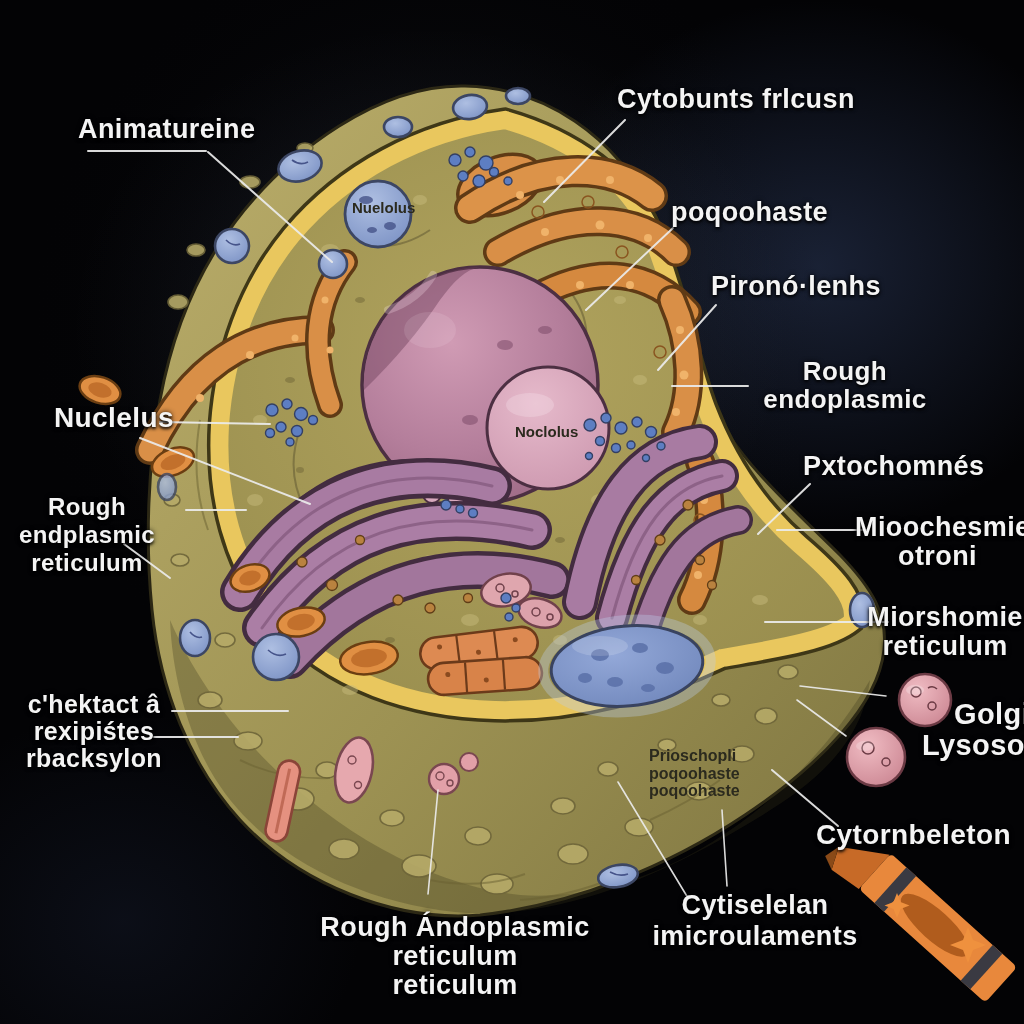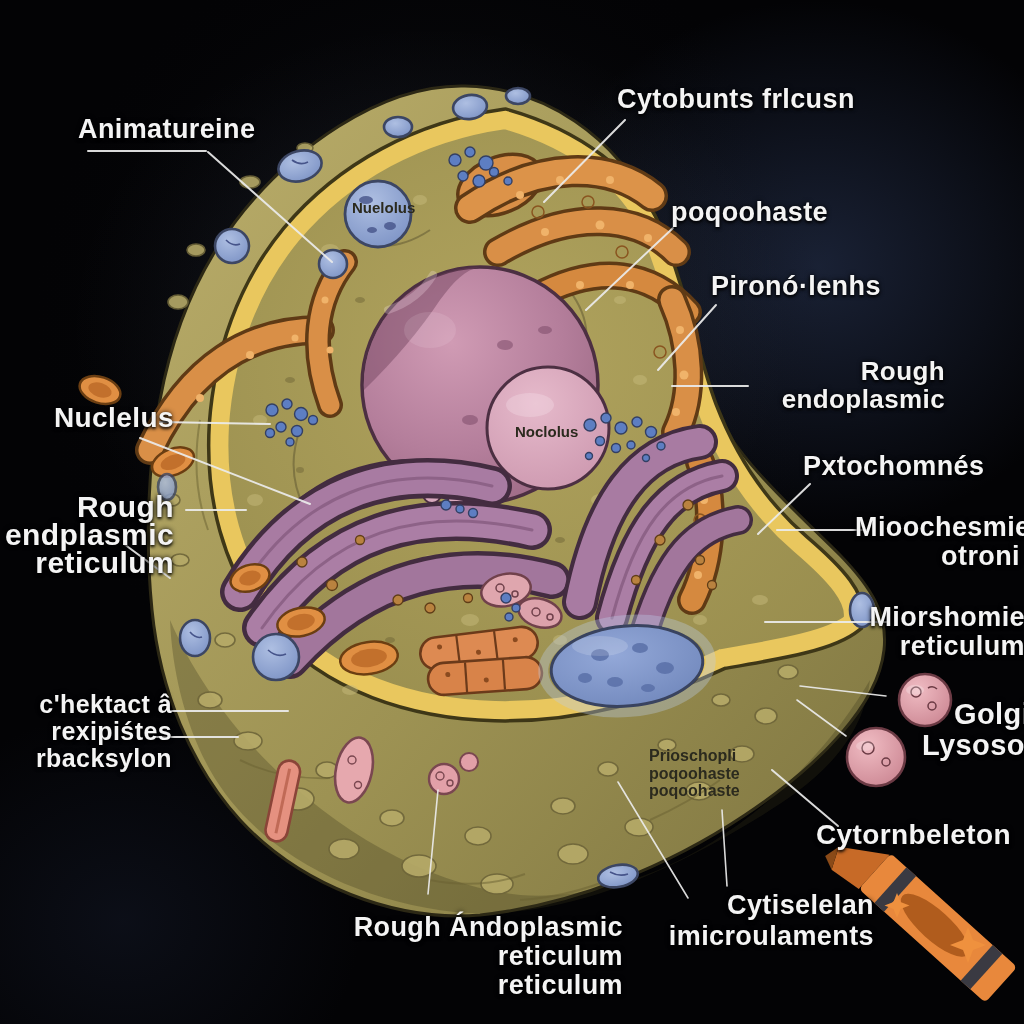--- a/index.html
+++ b/index.html
@@ -11,39 +11,39 @@
       radial-gradient(340px 300px at 12% 90%, rgba(28,36,58,.35), rgba(0,0,0,0) 70%),
       #030305;
     font-family:"Liberation Sans",sans-serif;
   }
   svg{position:absolute;left:0;top:0;}
   .lbl{
     position:absolute;color:#f4f4f4;font-weight:700;font-size:27px;line-height:30px;
     letter-spacing:.4px;white-space:nowrap;
     text-shadow:0 0 5px rgba(0,0,0,.9),0 2px 3px rgba(0,0,0,.85);
   }
-  .lbl.c{text-align:right;white-space:normal;}
+  .lbl.c{text-align:center;white-space:normal;}
   .lbl.dark{color:#2b2a1e;text-shadow:none;font-size:16px;line-height:17.5px;letter-spacing:0;}
   .lbl.small{font-size:15px;}
   
   #l-animatureine{left:78px;top:114px;}
   #l-cytobunts{left:617px;top:84px;}
   #l-cytopolus{left:671px;top:197px;}
   #l-pirono{left:711px;top:271px;}
   #l-rough-right{left:745px;top:357px;width:200px;font-size:26px;line-height:28px;}
   #l-pxtochomnes{left:803px;top:451px;}
   #l-mioochesmie{left:855px;top:513px;width:165px;line-height:29px;}
   #l-miorshomie{left:865px;top:603px;width:160px;line-height:29px;}
   #l-golgi{left:954px;top:699px;font-size:29px;}
   #l-lysosomes{left:922px;top:730px;font-size:29px;}
   #l-cytornbeleton{left:816px;top:820px;font-size:28px;}
   #l-cytiselelan{left:636px;top:890px;width:238px;line-height:31px;}
-  #l-rough-bottom{left:311px;top:913px;width:312px;line-height:29px;}
+  #l-rough-bottom{left:299px;top:913px;width:312px;line-height:29px;}
   #l-nuclelus{left:54px;top:403px;font-size:28px;}
-  #l-rough-left{left:0px;top:493px;width:174px;font-size:30px;line-height:28px;}
+  #l-rough-left{left:0px;top:493px;width:174px;font-size:24px;line-height:28px;}
   #l-chektact{left:16px;top:691px;width:156px;font-size:25px;line-height:27px;}
   #l-prioschopli{left:649px;top:747px;font-weight:700;}
   #l-nuelolus{left:352px;top:199px;}
   #l-noclolus{left:515px;top:423px;}
 </style>
 </head>
 <body>
 
 <div class="stage">
 

